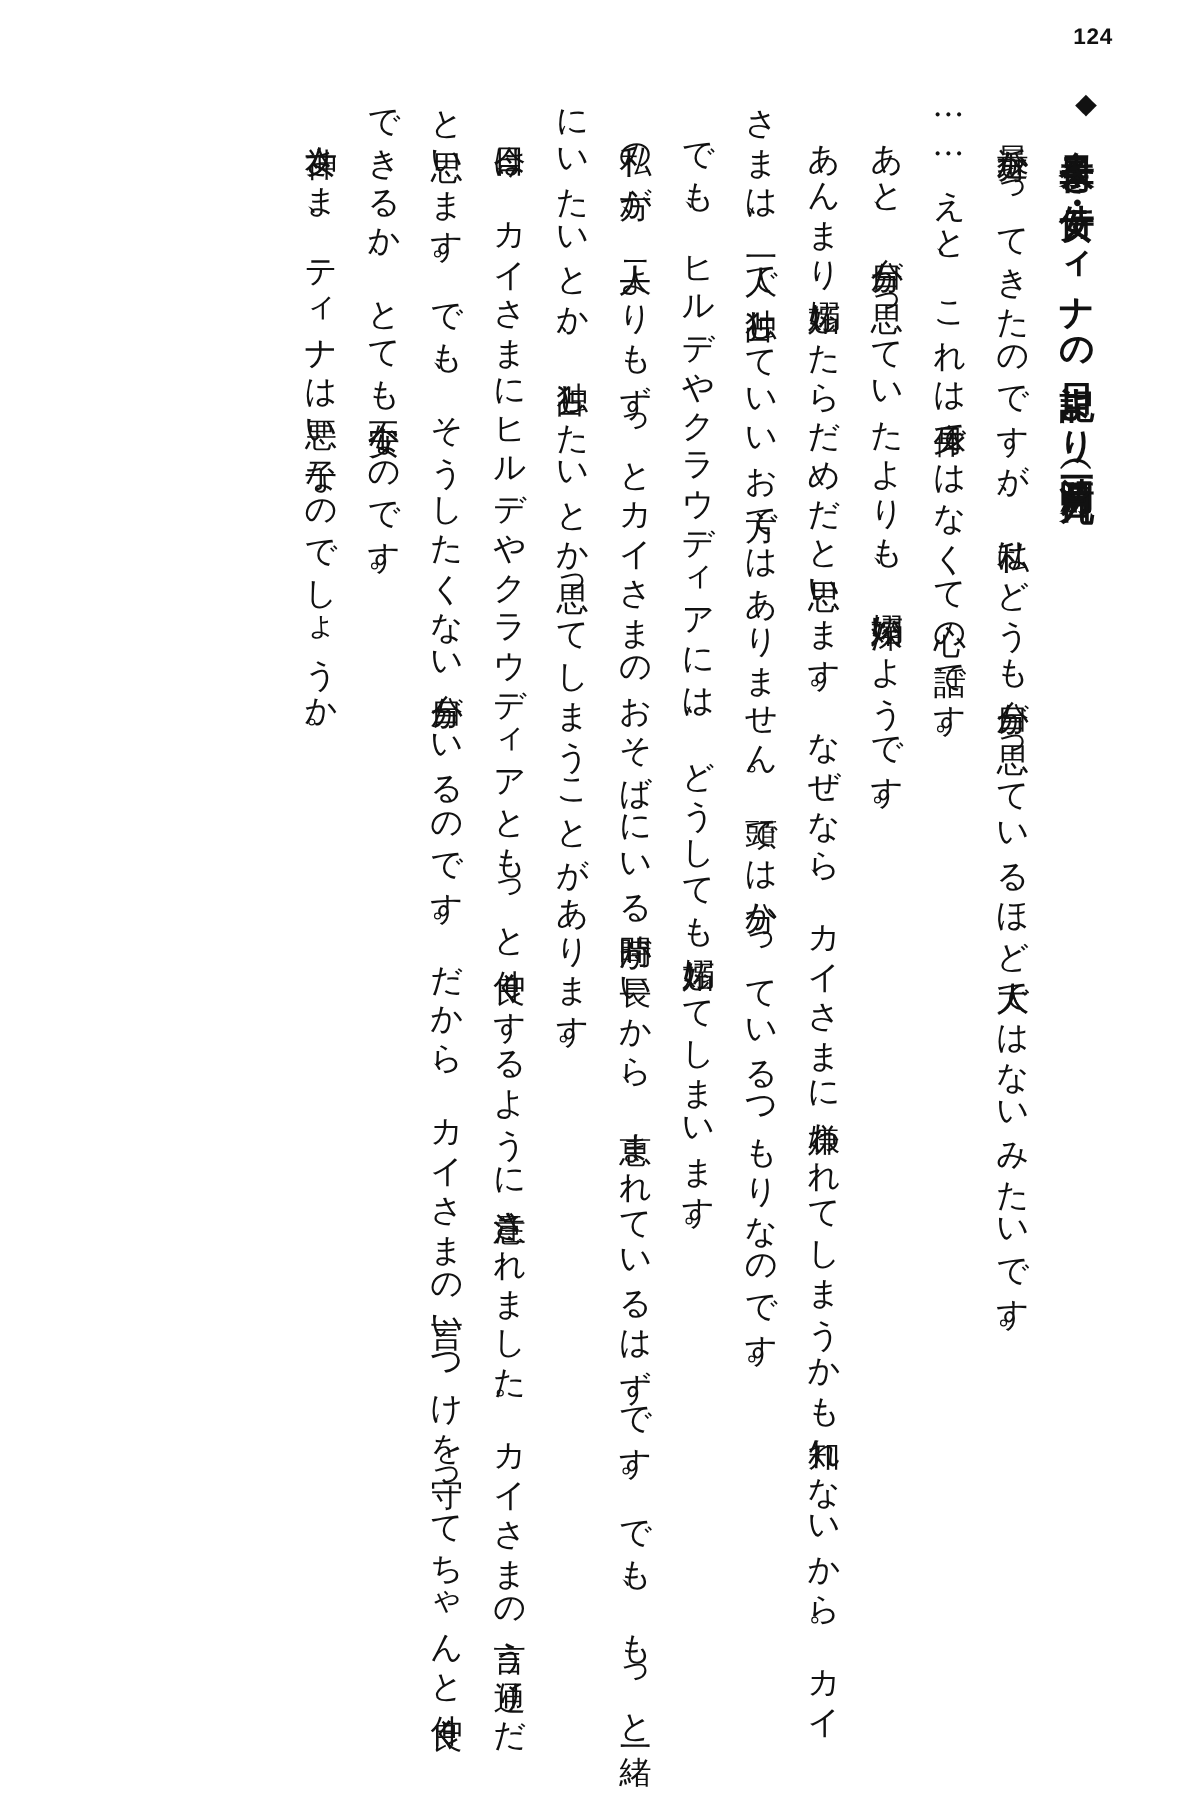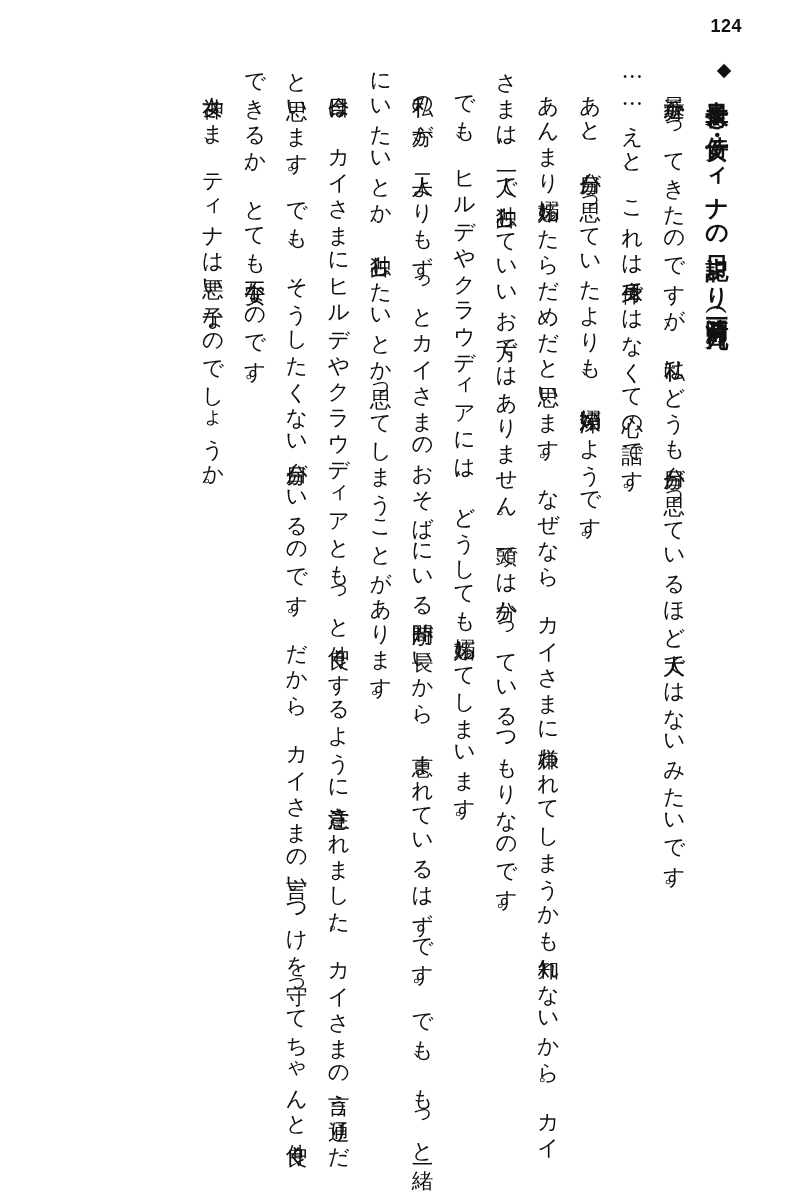--- a/index.html
+++ b/index.html
@@ -19,21 +19,21 @@
     width: 800px;
     height: 1200px;
     background: #ffffff;
   }
   
   #page-number {
     position: absolute;
     top: 16px;
     right: 58px;
     font-family: "Liberation Sans", sans-serif;
-    font-size: 18px;
+    font-size: 15px;
     font-weight: 700;
     letter-spacing: 0.5px;
     color: #111111;
   }
   
   #text-block {
     position: absolute;
     top: 58px;
     right: 58px;
     height: 1100px;

